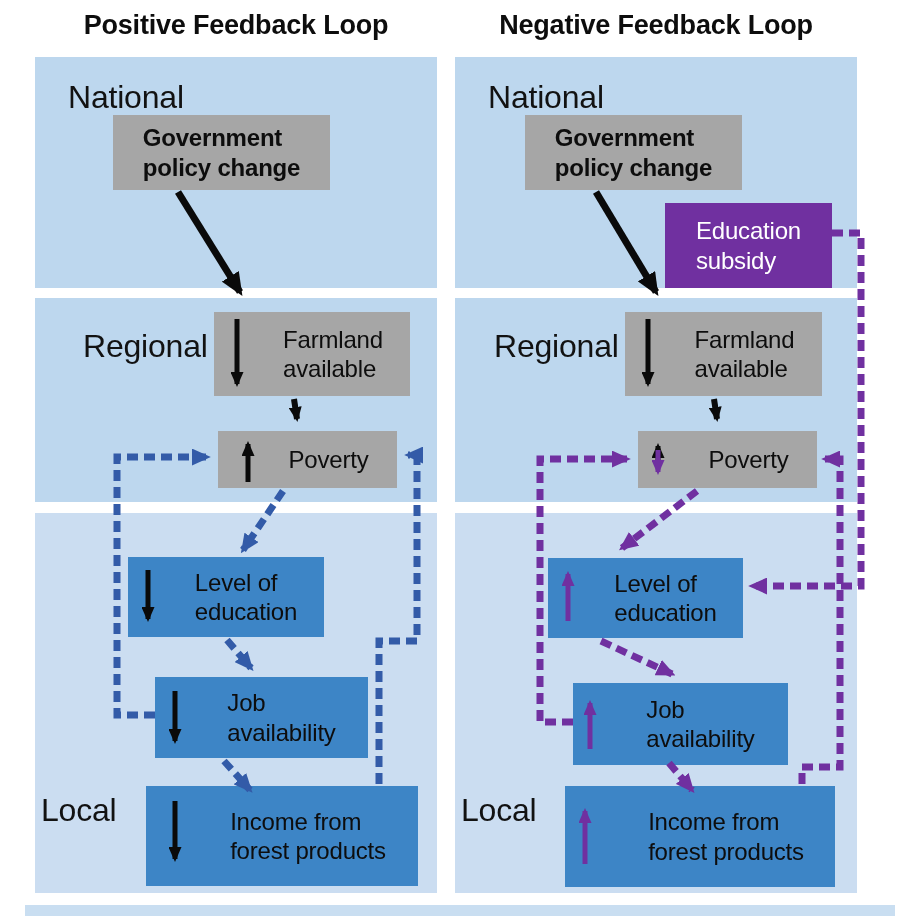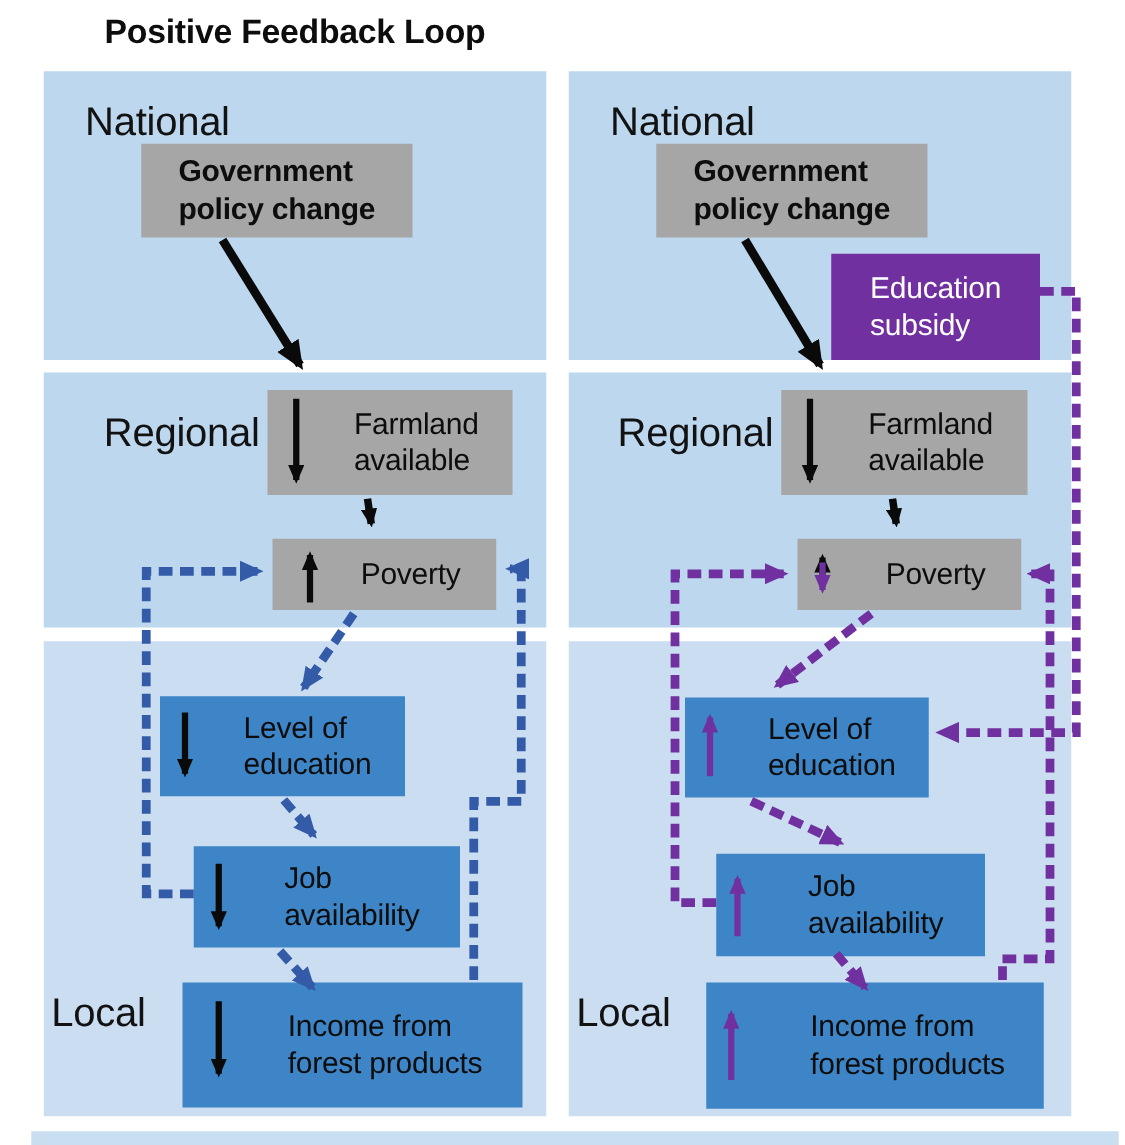--- a/index.html
+++ b/index.html
@@ -36,20 +36,21 @@
   .w7{stroke-width:7;}
   .w6{stroke-width:6;}
   .w5{stroke-width:5;}
 </style>
 </head>
 <body>
 
 <div id="stage">
 
   <div class="title" style="left:35px;top:10px;">Positive Feedback Loop</div>
+  <div class="title" style="left:455px;top:10px;">Negative Feedback Loop</div>
 
   <div class="panel" style="left:35px;top:57px;width:402px;height:231px;"></div>
   <div class="panel" style="left:35px;top:298px;width:402px;height:204px;"></div>
   <div class="panel local" style="left:35px;top:513px;width:402px;height:380px;"></div>
 
   <div class="panel" style="left:455px;top:57px;width:402px;height:231px;"></div>
   <div class="panel" style="left:455px;top:298px;width:402px;height:204px;"></div>
   <div class="panel local" style="left:455px;top:513px;width:402px;height:380px;"></div>
 
   <div class="strip" style="left:25px;top:905px;width:870px;height:11px;"></div>

